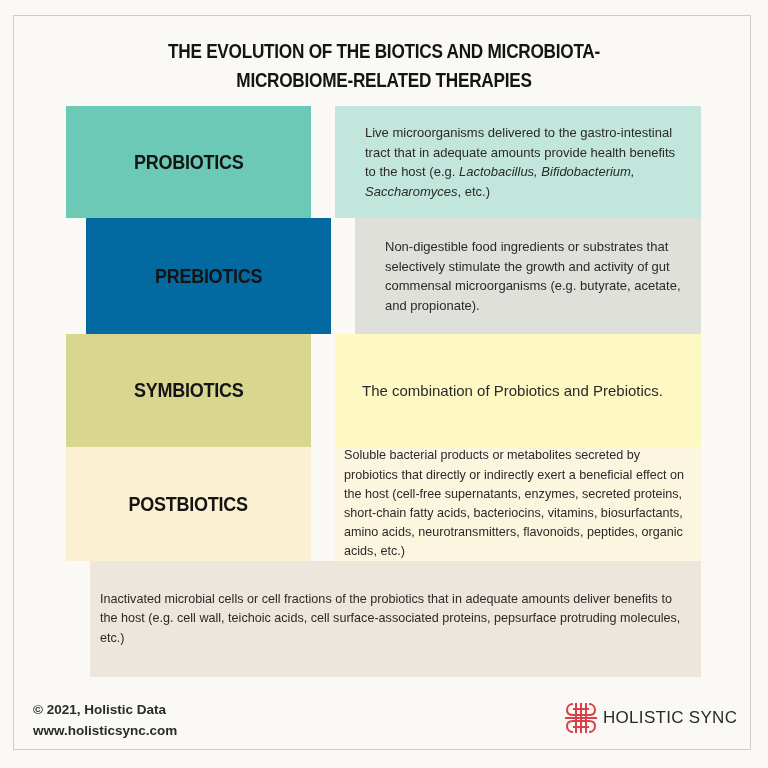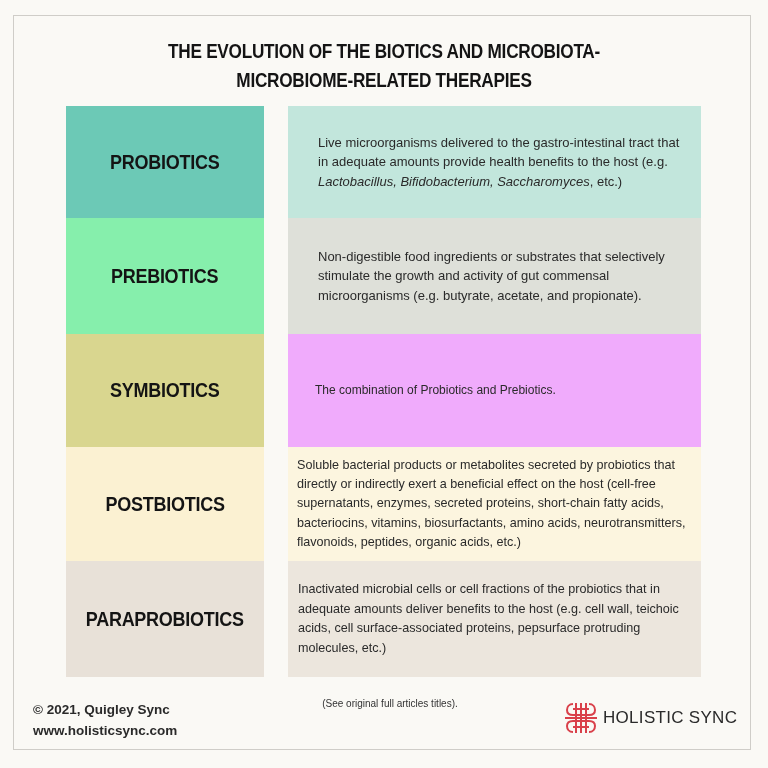--- a/index.html
+++ b/index.html
@@ -35,21 +35,21 @@
     .table {
       position: absolute;
       left: 66px; top: 106px;
       width: 635px;
     }
     .row {
       display: flex;
       width: 100%;
     }
     .cell-left {
-      width: 198px;
+      width: 245px;
       display: flex; align-items: center; justify-content: center;
       font-weight: bold;
       font-size: 20px;
       color: #141414;
       letter-spacing: -0.3px;
     }
     .cell-left span { display: inline-block; transform: scaleX(0.9); }
     .cell-right {
       flex: 1;
       display: flex; align-items: center;
@@ -58,25 +58,25 @@
       line-height: 19.5px;
       color: #2a2a2a;
       margin-left: 24px;
     }
     .cell-right .txt { display: block; }
     .cell-right i { font-style: italic; }
     .r1 { height: 112px; }
     .r1 .cell-left { background: #6cc9b6; }
     .r1 .cell-right { background: #c2e6dc; padding-left: 30px; padding-right: 14px; }
     .r2 { height: 116px; }
-    .r2 .cell-left { background: #86efac; }
+    .r2 .cell-left { background: #0369a1; margin-left: 20px; }
     .r2 .cell-right { background: #dee0d9; padding-left: 30px; padding-right: 14px; }
     .r3 { height: 113px; }
     .r3 .cell-left { background: #d9d68f; }
-    .r3 .cell-right { background: #f0abfc; padding-left: 27px; padding-right: 14px; font-size: 12px; line-height: 23px; }
+    .r3 .cell-right { background: #fef9c3; padding-left: 27px; padding-right: 14px; font-size: 15px; line-height: 23px; }
     .r4 { height: 114px; }
     .r4 .cell-left { background: #fbf1d2; justify-content: center; }
     .r4 .cell-right { background: #fcf5df; padding-left: 9px; padding-right: 6px; font-size: 12.6px; line-height: 19.2px; }
     .r5 { height: 116px; }
     .r5 .cell-left { background: #e8e1d8; }
     .r5 .cell-right { background: #ece6dd; padding-left: 10px; padding-right: 10px; font-size: 12.6px; line-height: 19.5px; }
 
     .copyright {
       position: absolute;
       left: 33px; top: 699px;
@@ -144,36 +144,32 @@
   </div>
   <div class="row r4">
     <div class="cell-left">
         <span>POSTBIOTICS</span>
       </div>
     <div class="cell-right">
         <span class="txt">Soluble bacterial products or metabolites secreted by probiotics that directly or indirectly exert a beneficial effect on the host (cell-free supernatants, enzymes, secreted proteins, short-chain fatty acids, bacteriocins, vitamins, biosurfactants, amino acids, neurotransmitters, flavonoids, peptides, organic acids, etc.)</span>
       </div>
   </div>
   <div class="row r5">
-    <div class="cell-left">
-        <span>PARAPROBIOTICS</span>
-      </div>
     <div class="cell-right">
         <span class="txt">Inactivated microbial cells or cell fractions of the probiotics that in adequate amounts deliver benefits to the host (e.g. cell wall, teichoic acids, cell surface-associated proteins, pepsurface protruding molecules, etc.)</span>
       </div>
   </div>
 </div>
 
 <div class="copyright">
-  <div>© 2021, Quigley Sync</div>
+  <div>© 2021, Holistic Data</div>
   <div>www.holisticsync.com</div>
 </div>
 
 <div class="sources">
-  <div>(See original full articles titles).</div>
 </div>
 
 <div class="brand">
   <svg class="brand-logo" viewBox="0 0 36 34" fill="none" stroke="#d9404a" stroke-width="2">
     <path d="M10 3 C6 3 4 6 4 9 C4 12 6 14 10 14 L26 14 C30 14 32 12 32 9 C32 6 30 3 26 3"></path>
     <path d="M10 31 C6 31 4 28 4 25 C4 22 6 20 10 20 L26 20 C30 20 32 22 32 25 C32 28 30 31 26 31"></path>
     <path d="M13 2 L13 32 M18 2 L18 32 M23 2 L23 32"></path>
     <path d="M2 17 L34 17"></path>
     <path d="M10 8 L26 8 M10 26 L26 26"></path>
   </svg>

